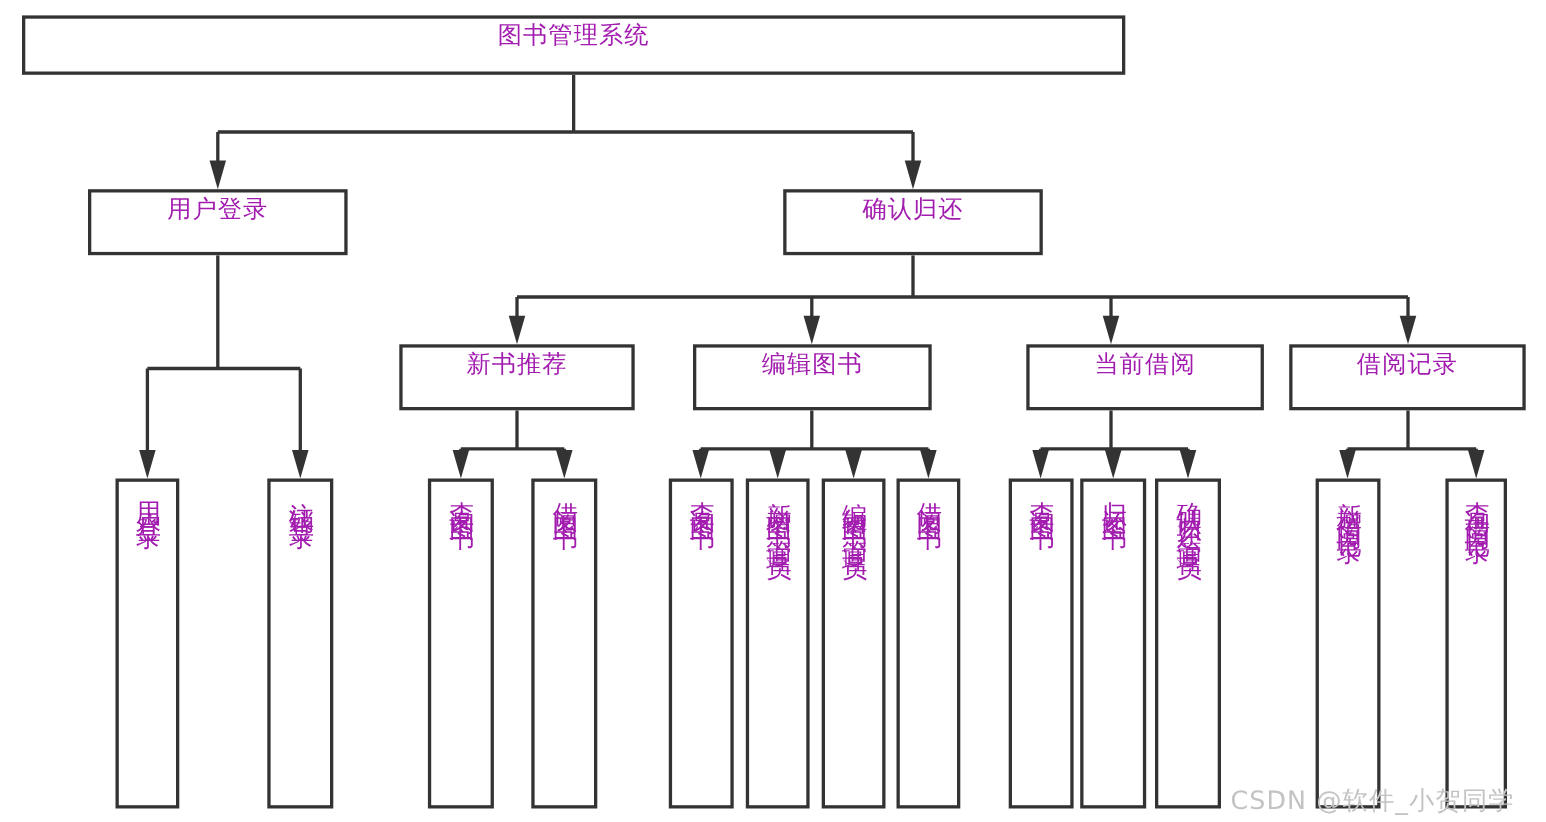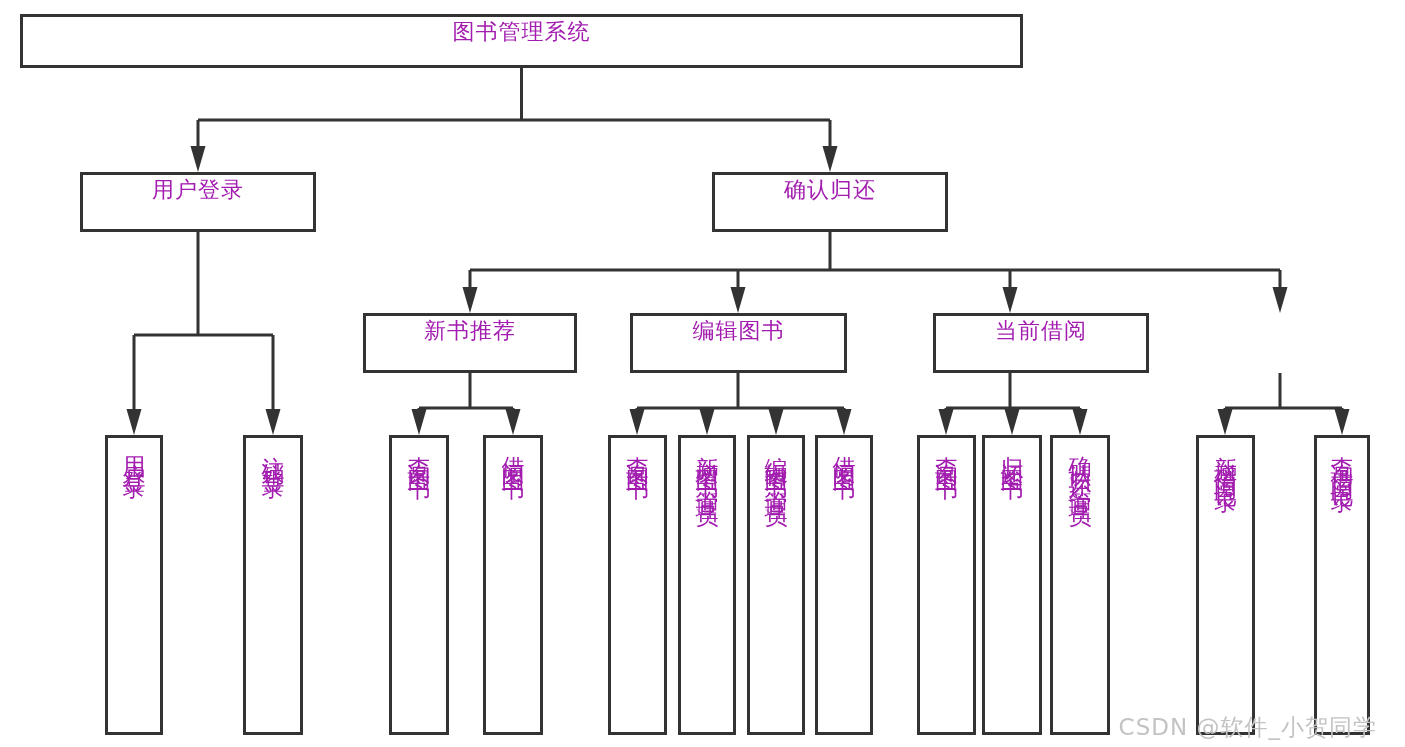--- a/index.html
+++ b/index.html
@@ -102,20 +102,23 @@
 
   <div id="n-newrec" class="node hbox">
     <span>新书推荐</span>
   </div>
   <div id="n-borrow" class="node hbox">
     <span>编辑图书</span>
   </div>
   <div id="n-curr" class="node hbox">
     <span>当前借阅</span>
   </div>
+  <div id="n-record" class="node hbox">
+    <span>借阅记录</span>
+  </div>
 
   <div id="l-u1" class="node vbox leaf">
     <span class="vtext">用户登录</span>
   </div>
   <div id="l-u2" class="node vbox leaf">
     <span class="vtext">注销登录</span>
   </div>
 
   <div id="l-n1" class="node vbox leaf">
     <span class="vtext">查询图书</span>

